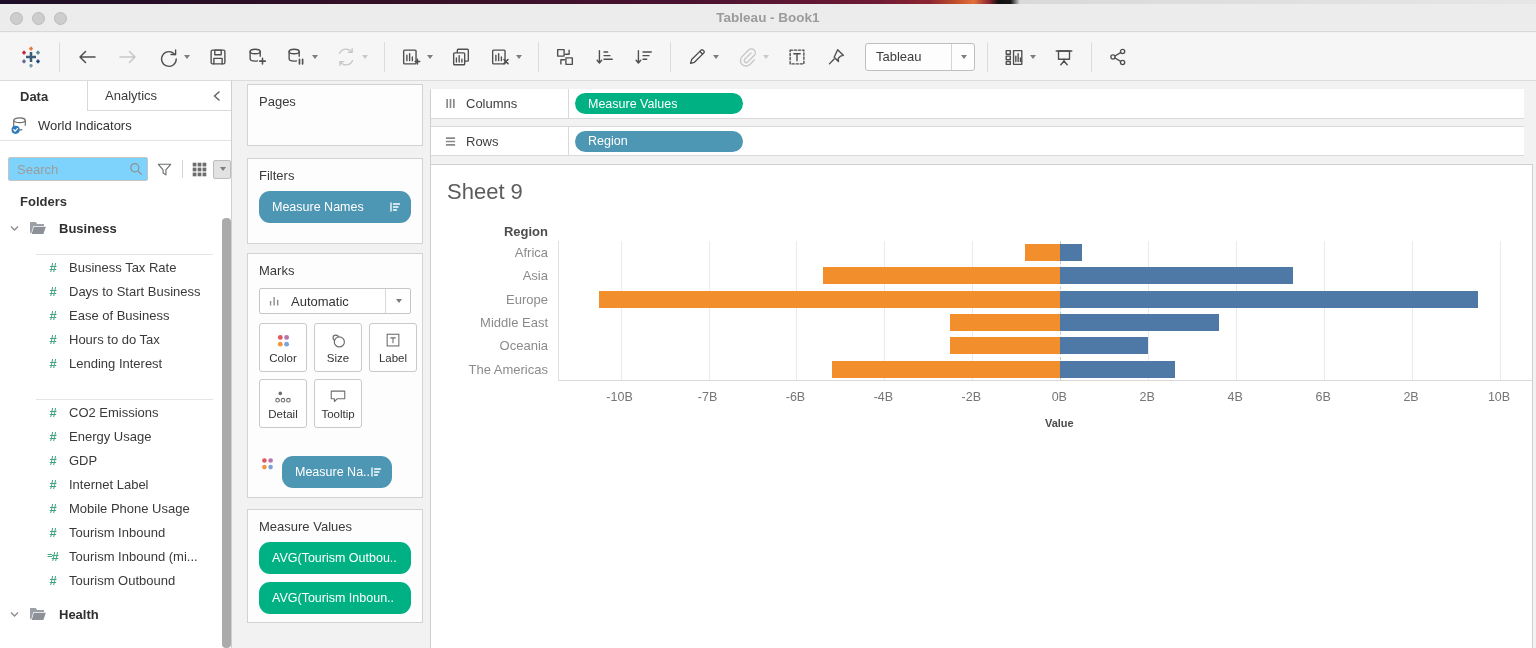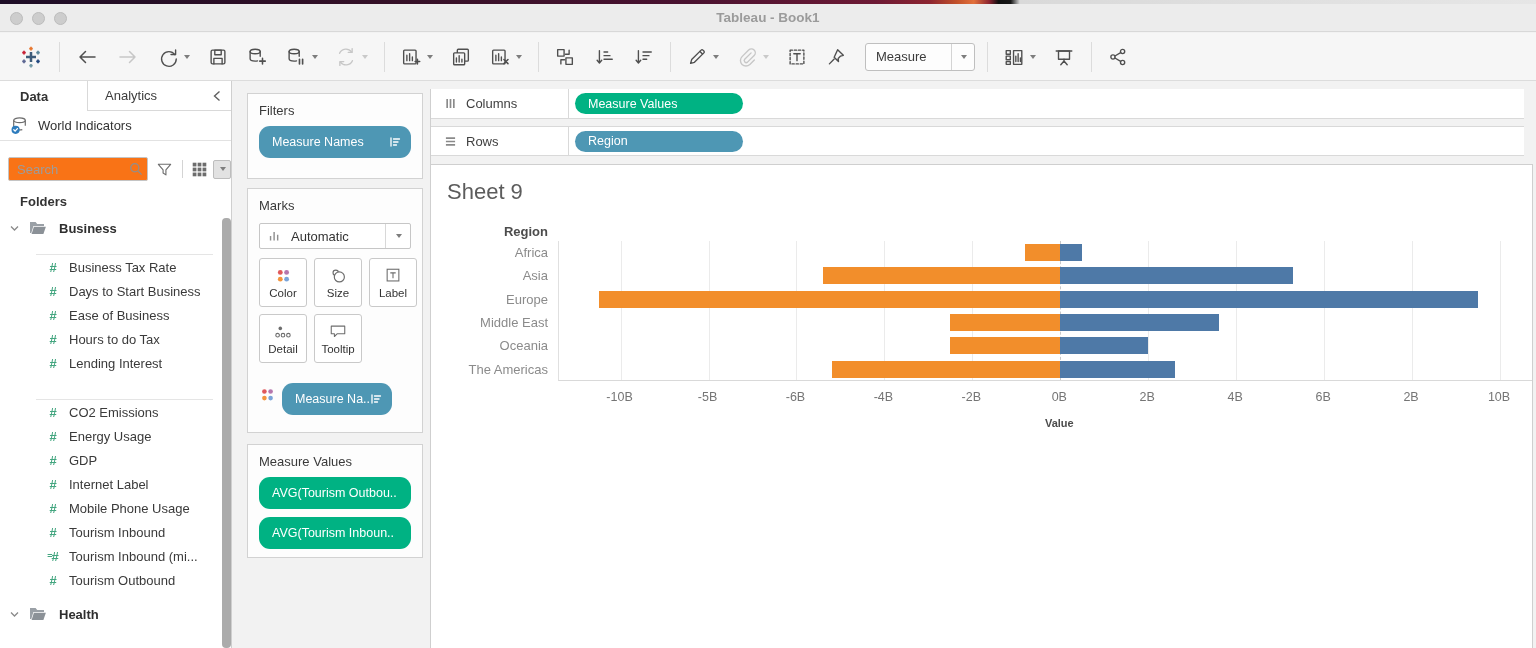--- a/index.html
+++ b/index.html
@@ -51,21 +51,21 @@
   #tabbar { display:flex; height:30px; border-bottom:1px solid #d9d9d9; font-size:13px; }
   #tab-data { width:88px; display:flex; align-items:center; padding-left:20px; font-weight:bold;
     background:#fff; border-right:1px solid #d9d9d9; margin-bottom:-1px; }
   #tab-analytics { flex:1; display:flex; align-items:center; padding-left:17px; color:#3c3c3c; }
   #collapse { width:28px; display:flex; align-items:center; justify-content:center; }
   #ds-row { height:30px; display:flex; align-items:center; padding-left:10px; gap:9px;
     border-bottom:1px solid #e2e2e2; font-size:13px; color:#333; }
   #search-row { margin-top:16px; height:24px; display:flex; align-items:center; padding-left:8px; }
   #search-box { position:relative; width:150px; height:24px; }
   #search-input { width:100%; height:100%; border:1px solid #c4c4c4; border-radius:2px;
-    padding:0 22px 0 8px; font-size:13px; color:#444; font-family:inherit; background:#f97316; }
+    padding:0 22px 0 8px; font-size:13px; color:#444; font-family:inherit; background:#7dd3fc; }
   #search-input::placeholder { color:#9c9c9c; }
   #search-mag { position:absolute; right:5px; top:5px; }
   .mini-btn { margin-left:8px; display:flex; align-items:center; }
   #view-split { width:1px; height:18px; background:#d4d4d4; margin-left:9px; }
   #grid-caret-box { margin-left:5px; width:19px; height:19px; background:#e2e2e2;
     border:1px solid #bdbdbd; border-radius:2px; display:flex; align-items:center; justify-content:center; }
   #folders-heading { margin:13px 0 0 20px; font-size:13px; font-weight:bold; color:#333; }
   #field-tree { margin-top:7px; }
   .tree-row { height:24px; display:flex; align-items:center; font-size:13px; }
   .tree-row.folder { padding-left:9px; gap:9px; font-weight:bold; color:#2e2e2e; }
@@ -93,21 +93,21 @@
   #marks-dropdown { margin-top:10px; height:26px; border:1px solid #c6c6c6; border-radius:2px;
     background:#fff; display:flex; align-items:center; }
   #marks-dropdown .md-label { flex:1; font-size:13px; color:#333; margin-left:8px; }
   #marks-dropdown .md-split { width:1px; height:24px; background:#d8d8d8; }
   #marks-dropdown .md-caret { width:24px; display:flex; justify-content:center; }
   #marks-grid { margin-top:9px; display:grid; grid-template-columns:repeat(3,48px); gap:7px; }
   .mark-btn { width:48px; height:49px; border:1px solid #c9c9c9; border-radius:3px; background:#fff;
     display:flex; flex-direction:column; align-items:center; justify-content:center; gap:2px; }
   .mark-btn .mb-label { font-size:11.5px; color:#333; }
   #legend-row { margin-top:12px; display:flex; align-items:center; gap:6px; }
-  #legend-row .pill { margin-top:8px; flex:1; }
+  #legend-row .pill { margin-top:16px; flex:1; }
 
   
   .shelf { height:30px; background:#fff; display:flex; align-items:stretch;
     border-bottom:1px solid #d9d9d9; }
   #rows-shelf { margin-top:7px; border-top:1px solid #d9d9d9; }
   .shelf-label { width:138px; display:flex; align-items:center; gap:8px; padding-left:12px;
     border-right:1px solid #d9d9d9; font-size:13px; color:#404040; }
   .shelf-pills { flex:1; display:flex; align-items:center; padding-left:6px; }
   .shelf-pills .pill { margin-top:0; width:168px; height:21px; }
 
@@ -271,21 +271,21 @@
       </svg>
   </div>
   <div class="tbtn">
     <svg class="ticon" viewBox="0 0 24 24" width="22" height="22">
       <path d="M13.8 4l6.2 6.2-3 .8-2.6 2.6.3 3.4-4.7-4.7z"></path>
       <path d="M10 14.3L4.8 19.5"></path>
       </svg>
   </div>
 
   <div id="view-select">
-    <span class="vs-label">Measure</span>
+    <span class="vs-label">Tableau</span>
     <span class="vs-split"></span>
     <span class="vs-caret">
         <span class="caret"></span>
       </span>
   </div>
   <div class="tsep"></div>
 
   <div class="tbtn">
     <svg class="ticon" viewBox="0 0 24 24" width="22" height="22">
       <rect x="3.5" y="5" width="4.5" height="4"></rect>
@@ -446,20 +446,23 @@
           <path d="M1 1h5.6l1.6 2H15v2H4.4L2.3 12H1z" fill="#9aa0a6"></path>
           <path d="M4.9 5.8h12L14.4 13H2.6z" fill="#8b9197"></path>
         </svg>
         <span class="fname">Health</span>
       </div>
     </div>
   <div id="pane-scrollbar"></div>
 </div>
 
 <div id="shelf-panel">
+  <div class="card" id="card-pages">
+    <div>Pages</div>
+  </div>
 
   <div class="card" id="card-filters">
     <div>Filters</div>
     <div id="filters-pills">
         <div class="pill blue">
           <span class="pill-label">Measure Names</span>
           <svg width="12" height="12" viewBox="0 0 12 12">
             <path d="M2 2v8 M4.5 3h6 M4.5 6h4.5 M4.5 9h3" stroke="#fff" stroke-width="1.3" fill="none" stroke-linecap="round"></path>
           </svg>
         </div>
@@ -607,21 +610,21 @@
           <div class="bar" style="left: 501.291px; width: 114.33px; top: 119.815px; background: rgb(78, 121, 167);"></div>
         </div>
       <div id="axis-title" style="left: 628.291px;">Value</div>
     <div class="cat-label" style="top: 76px;">Africa</div>
         <div class="cat-label" style="top: 99.33px;">Asia</div>
         <div class="cat-label" style="top: 122.66px;">Europe</div>
         <div class="cat-label" style="top: 145.99px;">Middle East</div>
         <div class="cat-label" style="top: 169.32px;">Oceania</div>
         <div class="cat-label" style="top: 192.65px;">The Americas</div>
         <div class="tick-label" style="left: 188.562px;">-10B</div>
-        <div class="tick-label" style="left: 276.508px;">-5B</div>
+        <div class="tick-label" style="left: 276.508px;">-7B</div>
         <div class="tick-label" style="left: 364.454px;">-6B</div>
         <div class="tick-label" style="left: 452.4px;">-4B</div>
         <div class="tick-label" style="left: 540.345px;">-2B</div>
         <div class="tick-label" style="left: 628.291px;">0B</div>
         <div class="tick-label" style="left: 716.237px;">2B</div>
         <div class="tick-label" style="left: 804.183px;">4B</div>
         <div class="tick-label" style="left: 892.129px;">6B</div>
         <div class="tick-label" style="left: 980.074px;">2B</div>
         <div class="tick-label" style="left: 1068.02px;">10B</div>
       </div>

